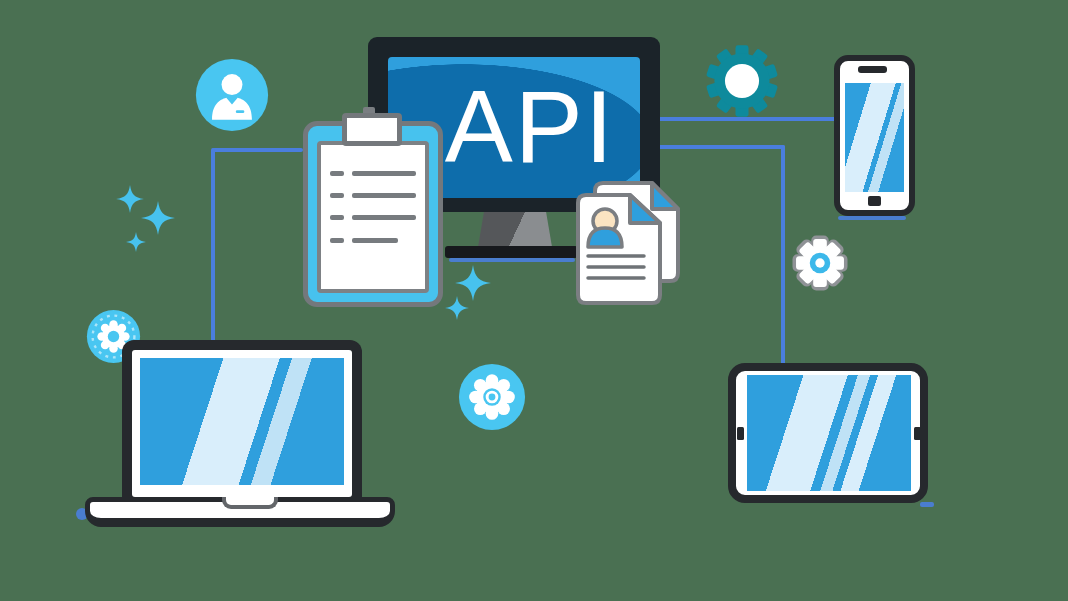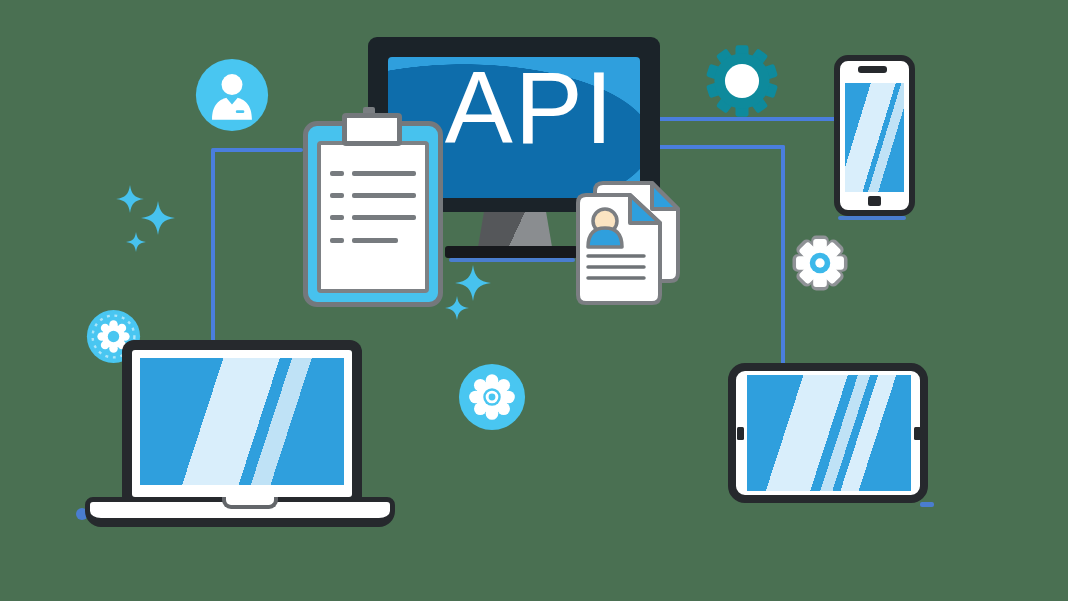--- a/index.html
+++ b/index.html
@@ -8,21 +8,21 @@
          font-family:"Liberation Sans",sans-serif;}
   .abs{position:absolute;}
 
   
   .line{position:absolute;background:var(--line-blue,#4a7edd);border-radius:2px;z-index:1;}
 
   
   .monitor-frame{left:368px;top:37px;width:292px;height:175px;background:var(--monitor-frame,#1b2329);border-radius:9px;z-index:2;}
   .monitor-screen{left:20px;top:20px;width:252px;height:141px;border-radius:4px;
     background:radial-gradient(ellipse 75% 55% at 30% 60%, var(--screen-dark,#0e6dab) 99.5%, rgba(0,0,0,0) 100%), var(--screen-blue,#2f9fdd);
-    display:flex;align-items:flex-start;justify-content:center;padding-left:32px;padding-bottom:20px;box-sizing:border-box;}
+    display:flex;align-items:flex-end;justify-content:center;padding-left:32px;padding-bottom:20px;box-sizing:border-box;}
   .api-text{color:#fff;font-size:102px;font-weight:400;letter-spacing:2px;line-height:1;}
   .stand-neck{left:478px;top:212px;width:74px;height:35px;z-index:2;
     clip-path:polygon(8% 0,92% 0,100% 100%,0 100%);
     background:linear-gradient(115deg,var(--stand-dark,#55575a) 52%,var(--stand-light,#8a8d90) 52%);}
   .stand-base{left:445px;top:246px;width:133px;height:12px;background:var(--base-dark,#17191d);border-radius:3px;z-index:2;}
   .accent{position:absolute;background:var(--line-blue,#4a7edd);border-radius:2px;z-index:1;opacity:.9;}
 
   
   .clip-hook{left:363px;top:107px;width:12px;height:14px;background:#7a7e82;border-radius:2px;z-index:3;}
   .clip-board{left:303px;top:121px;width:140px;height:186px;background:var(--cyan,#47c2ee);

